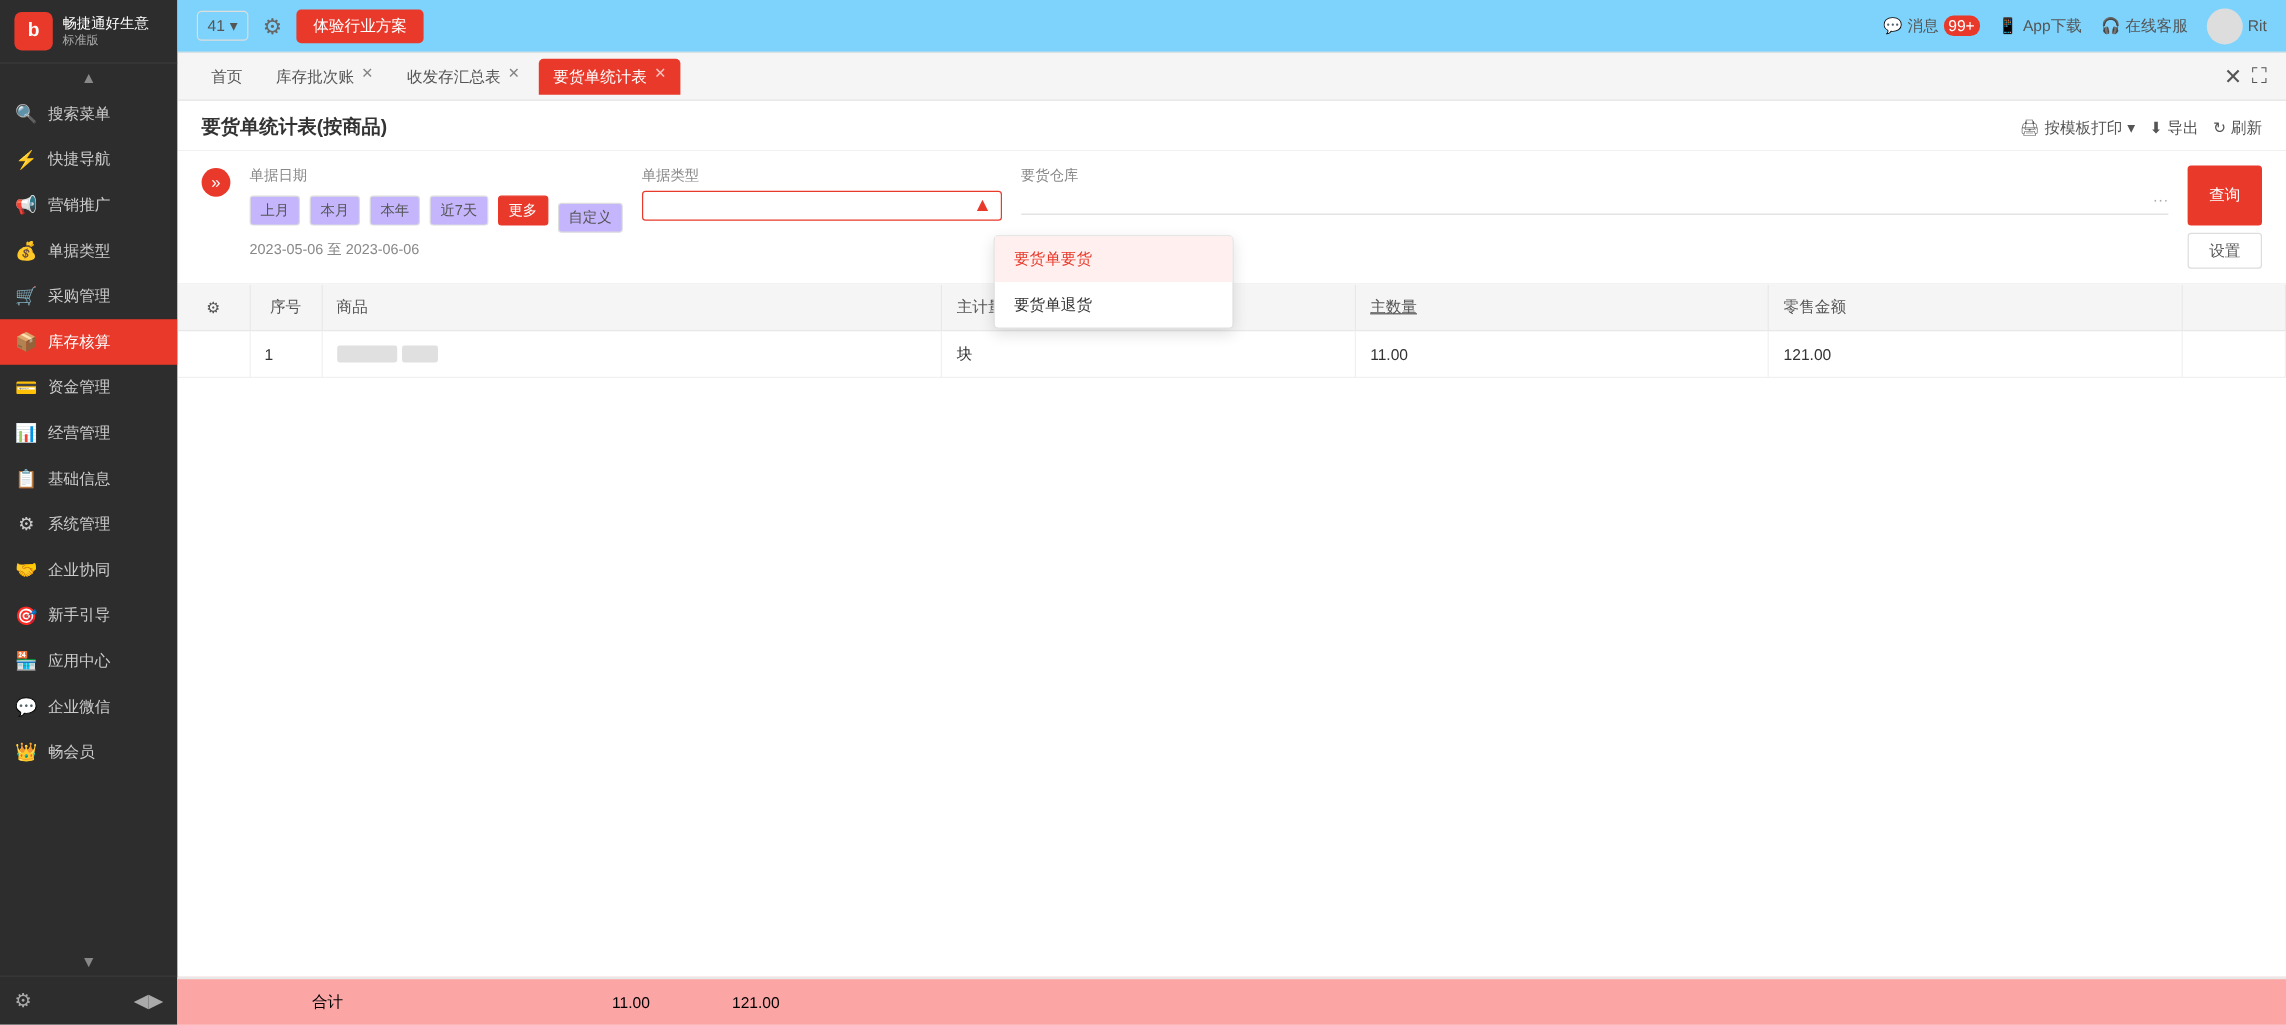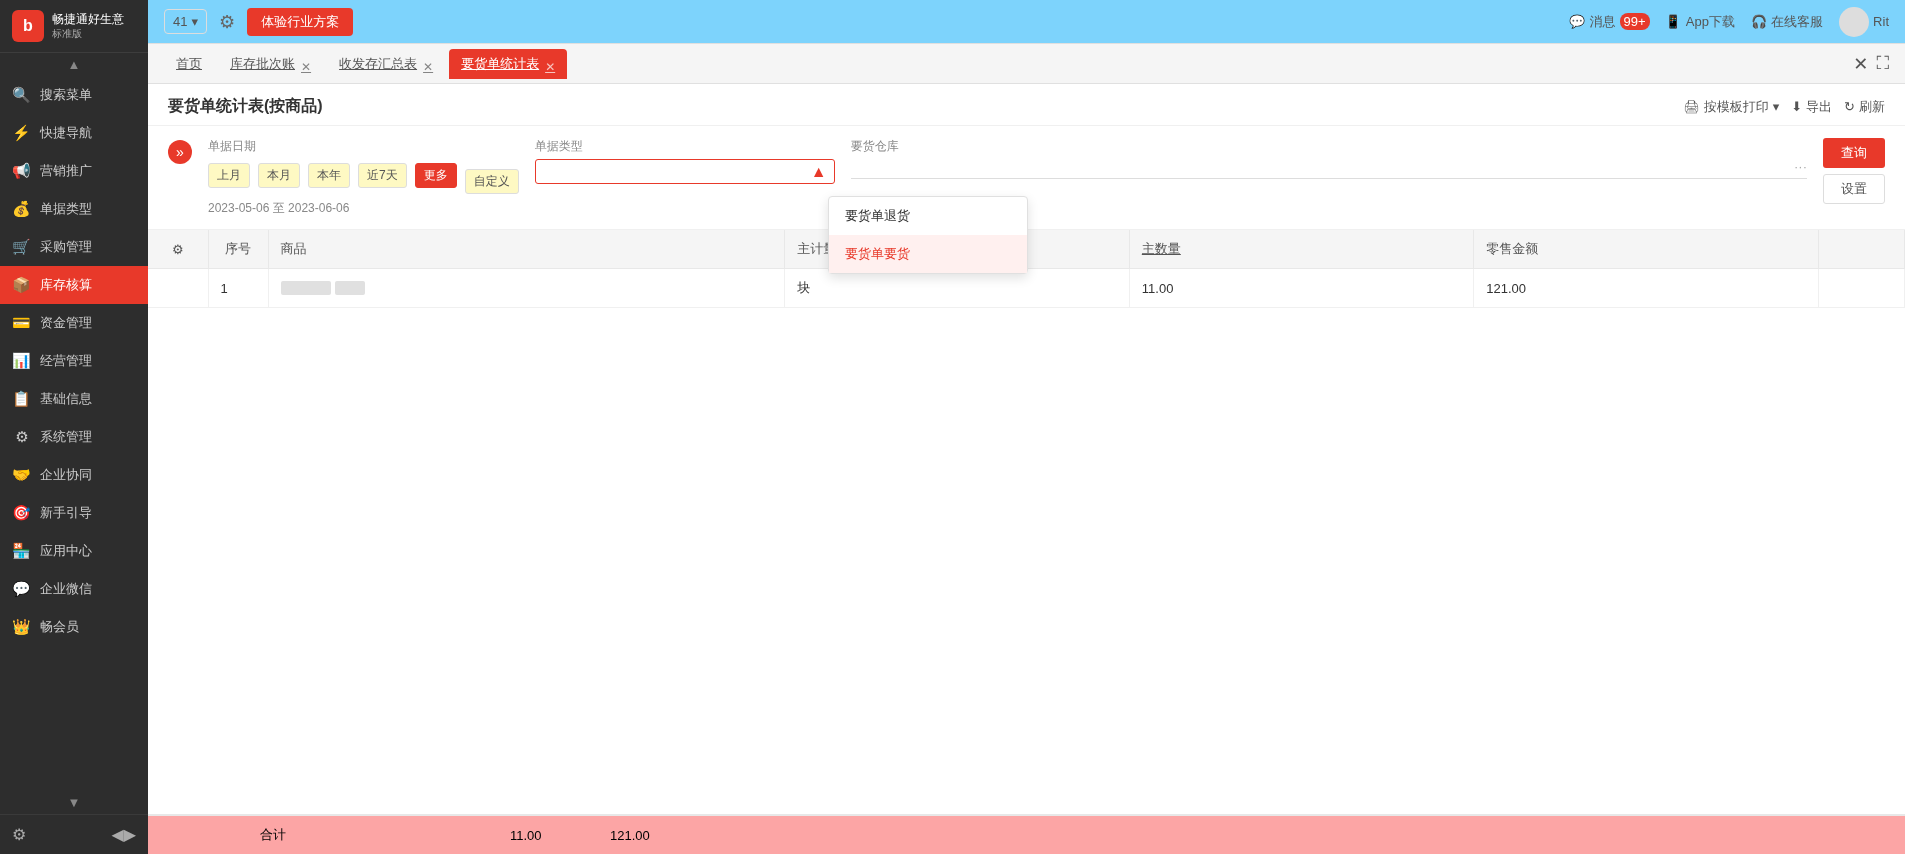--- a/index.html
+++ b/index.html
@@ -137,28 +137,27 @@
       display: flex;
       align-items: center;
       padding: 0 16px;
       border-bottom: 1px solid #e0e0e0;
       height: 40px;
       flex-shrink: 0;
       gap: 4px;
     }
     .tab {
       display: flex;
-      align-items: flex-end;
+      align-items: flex-start;
       padding: 6px 12px;
       cursor: pointer;
       font-size: 13px;
       color: #555;
       white-space: nowrap;
       border-radius: 4px 4px 0 0;
-      text-decoration: underline;
     }
     .tab.active {
       background: #e8392a;
       color: white;
     }
     .tab .close-btn {
       margin-left: 6px;
       font-size: 12px;
       line-height: 1;
       opacity: 0.7;
@@ -226,21 +225,21 @@
     .filter-group { display: flex; flex-direction: column; gap: 2px; }
     .filter-label { font-size: 12px; color: #888; }
     .filter-row { display: flex; align-items: center; gap: 8px; }
     .date-quick-btn {
       padding: 3px 8px;
       border: 1px solid #ddd;
       border-radius: 3px;
       font-size: 12px;
       cursor: pointer;
       color: #555;
-      background: #fef9c3;
+      background: #c4b5fd;
     }
     .date-quick-btn.more {
       background: #e8392a;
       color: white;
       border-color: #e8392a;
     }
     .date-quick-btn.custom { color: #555; margin-top: 12px; }
     .date-range { font-size: 12px; color: #888; margin-top: 4px; }
 
     .filter-type-group {
@@ -298,21 +297,21 @@
       display: flex;
       flex-direction: column;
       gap: 6px;
       flex-shrink: 0;
     }
     .query-btn {
       background: #e8392a;
       color: white;
       border: none;
       border-radius: 3px;
-      padding: 6px 18px;
+      padding: 16px 18px;
       font-size: 13px;
       cursor: pointer;
       font-family: inherit;
     }
     .settings-btn {
       background: white;
       color: #555;
       border: 1px solid #ddd;
       border-radius: 3px;
       padding: 5px 16px;
@@ -581,22 +580,22 @@
           <span class="warehouse-more">···</span>
         </div>
       </div>
 
       <div class="filter-actions">
         <button class="query-btn">查询</button>
         <button class="settings-btn">设置</button>
       </div>
 
       <div class="dropdown-overlay">
+        <div class="dropdown-item selected">要货单要货</div>
         <div class="dropdown-item">要货单退货</div>
-        <div class="dropdown-item selected">要货单要货</div>
       </div>
     </div>
 
     <div class="table-container">
       <table class="data-table">
         <thead>
           <tr>
             <th class="settings-th">⚙</th>
             <th style="width:60px;text-align:center;">序号</th>
             <th style="min-width:150px;">商品</th>

